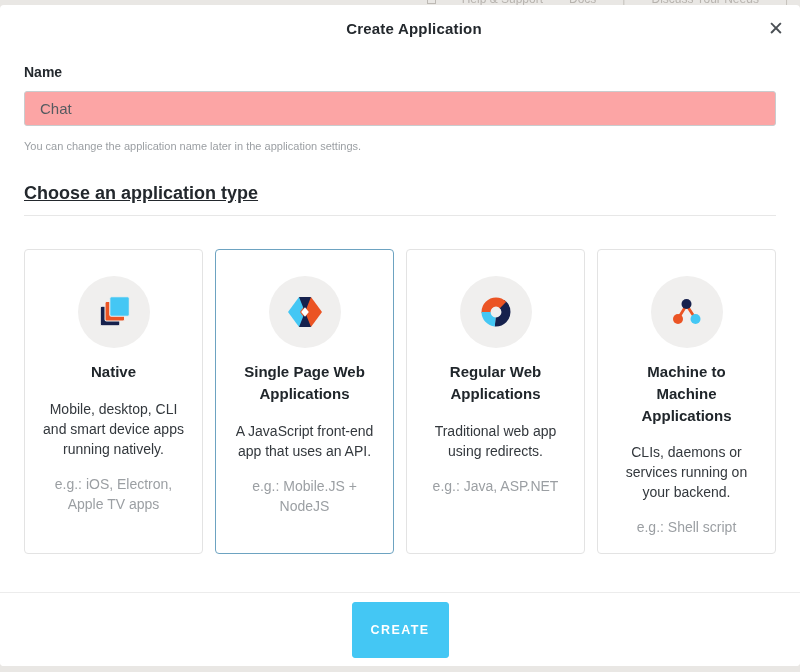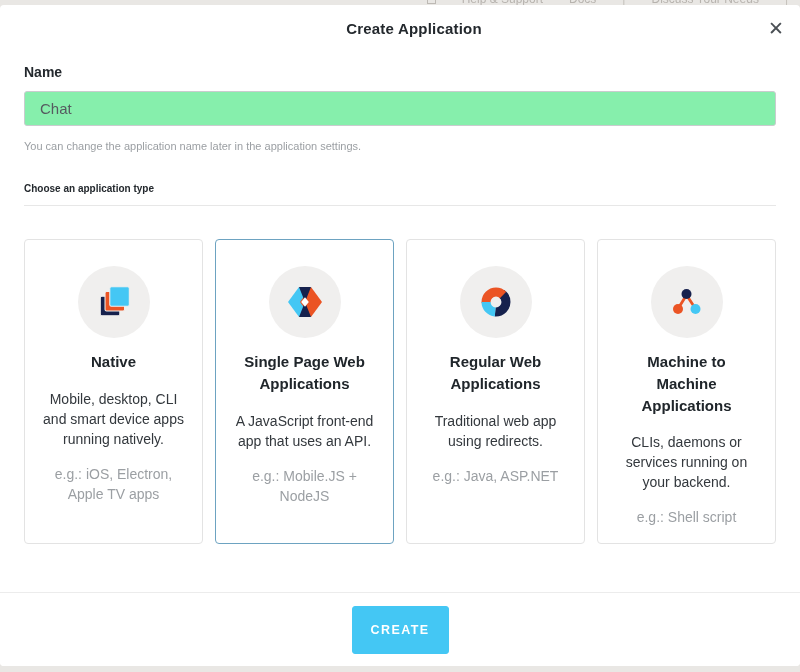--- a/index.html
+++ b/index.html
@@ -38,26 +38,26 @@
 
   .content { padding:0 24px; }
 
   .field-label {
     margin-top:27px; font-size:14px; font-weight:700; color:#23282d;
   }
   .name-input {
     display:block; width:100%; height:35px; margin-top:11px;
     border:1px solid #c9ccce; border-radius:3px;
     padding:0 15px; font-size:15px; color:#565b60;
-    font-family:"Liberation Sans", sans-serif; outline:none; background:#86efac;
+    font-family:"Liberation Sans", sans-serif; outline:none; background:#fca5a5;
   }
   .helper-text { margin-top:14px; font-size:11px; color:#9b9fa3; }
 
   .section-heading {
-    margin-top:31px; font-size:10px; font-weight:700; color:#23282d;
+    margin-top:31px; font-size:18px; font-weight:700; color:#23282d;text-decoration:underline;
   }
   .section-divider { border:none; border-top:1px solid #e7e7e7; margin-top:11px; }
 
   
   .cards-row { display:flex; gap:12px; margin-top:33px; height:305px; }
   .card {
     flex:1; background:#fff; border:1px solid #e3e3e3; border-radius:4px;
     text-align:center; padding:26px 16px 0; cursor:pointer;
   }
   .card.selected { border:1px solid #6da3c1; }
@@ -79,21 +79,21 @@
   }
 
   
   .footer {
     position:absolute; left:0; right:0; bottom:0; height:74px;
     border-top:1px solid #ececec;
     display:flex; align-items:center; justify-content:center; gap:8px;
     border-radius:0 0 4px 4px; background:#fff;
   }
   .btn {
-    height:48px; border-radius:3px; font-family:"Liberation Sans", sans-serif;
+    height:56px; border-radius:3px; font-family:"Liberation Sans", sans-serif;
     font-size:12.5px; font-weight:700; letter-spacing:1.4px; cursor:pointer;
   }
   .btn-create {
     width:97px; background:#44c7f4; color:#ffffff; border:1px solid #44c7f4;
   }
   .btn-cancel {
     width:96px; background:#ffffff; color:#2b3035; border:1px solid #c7c9cb;
   }
 </style>
 </head>

